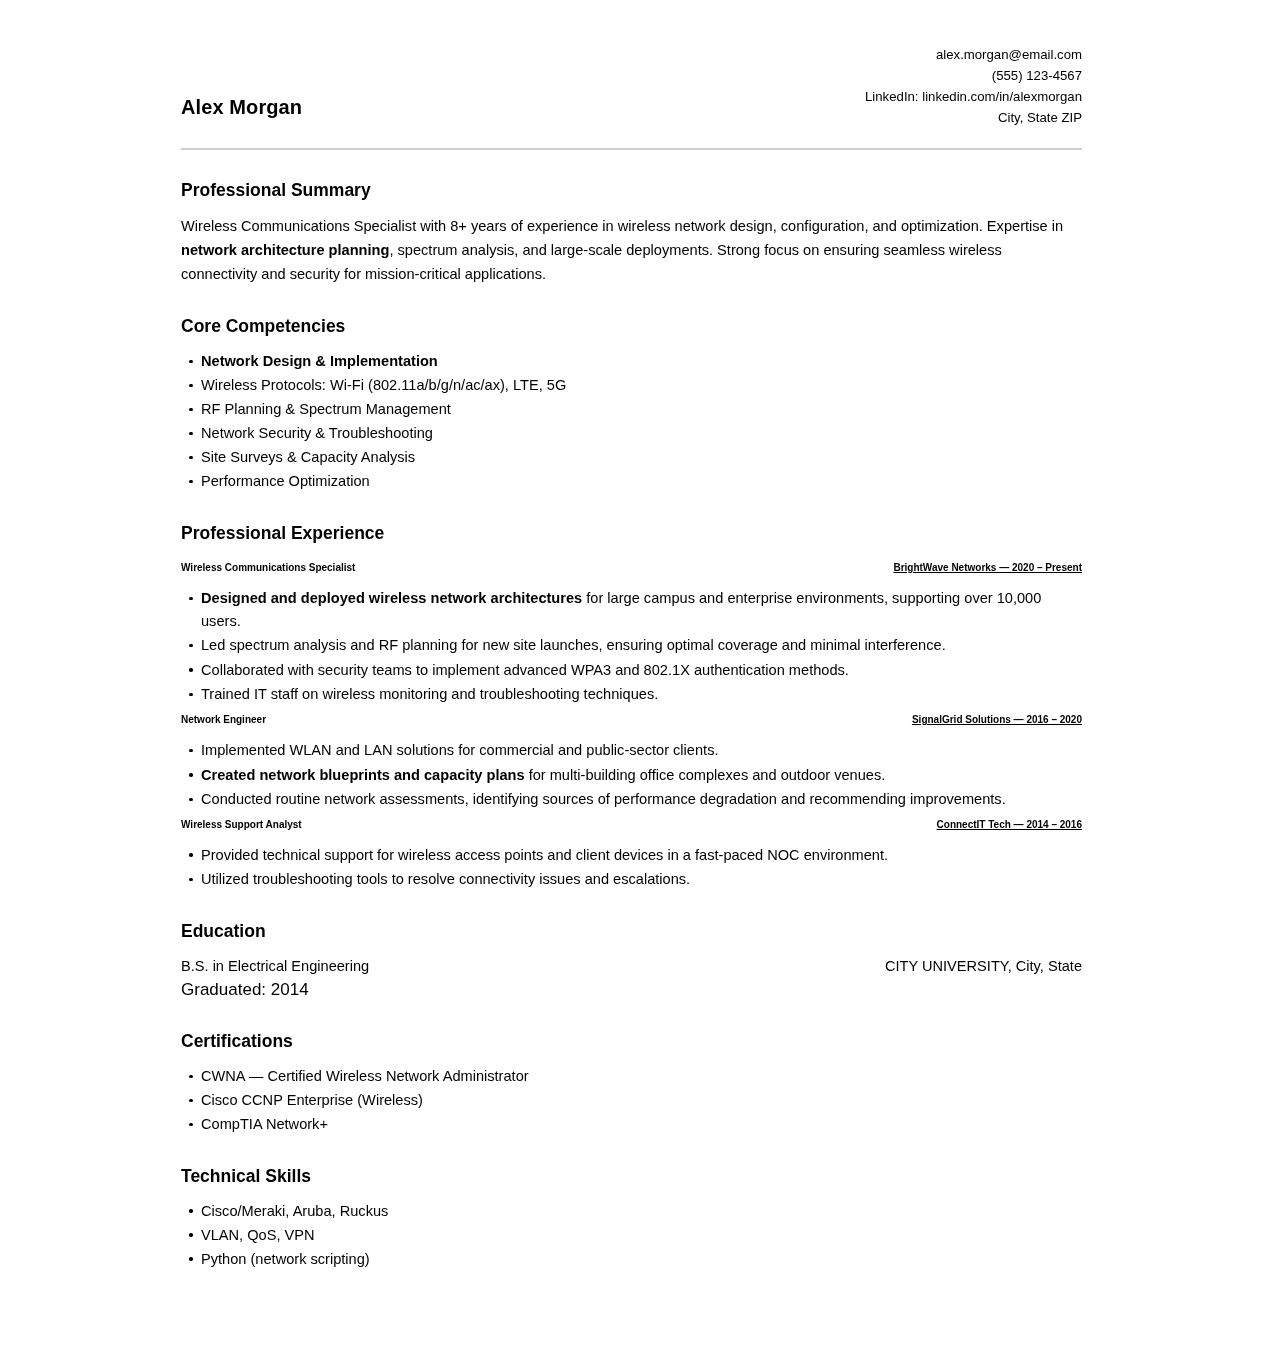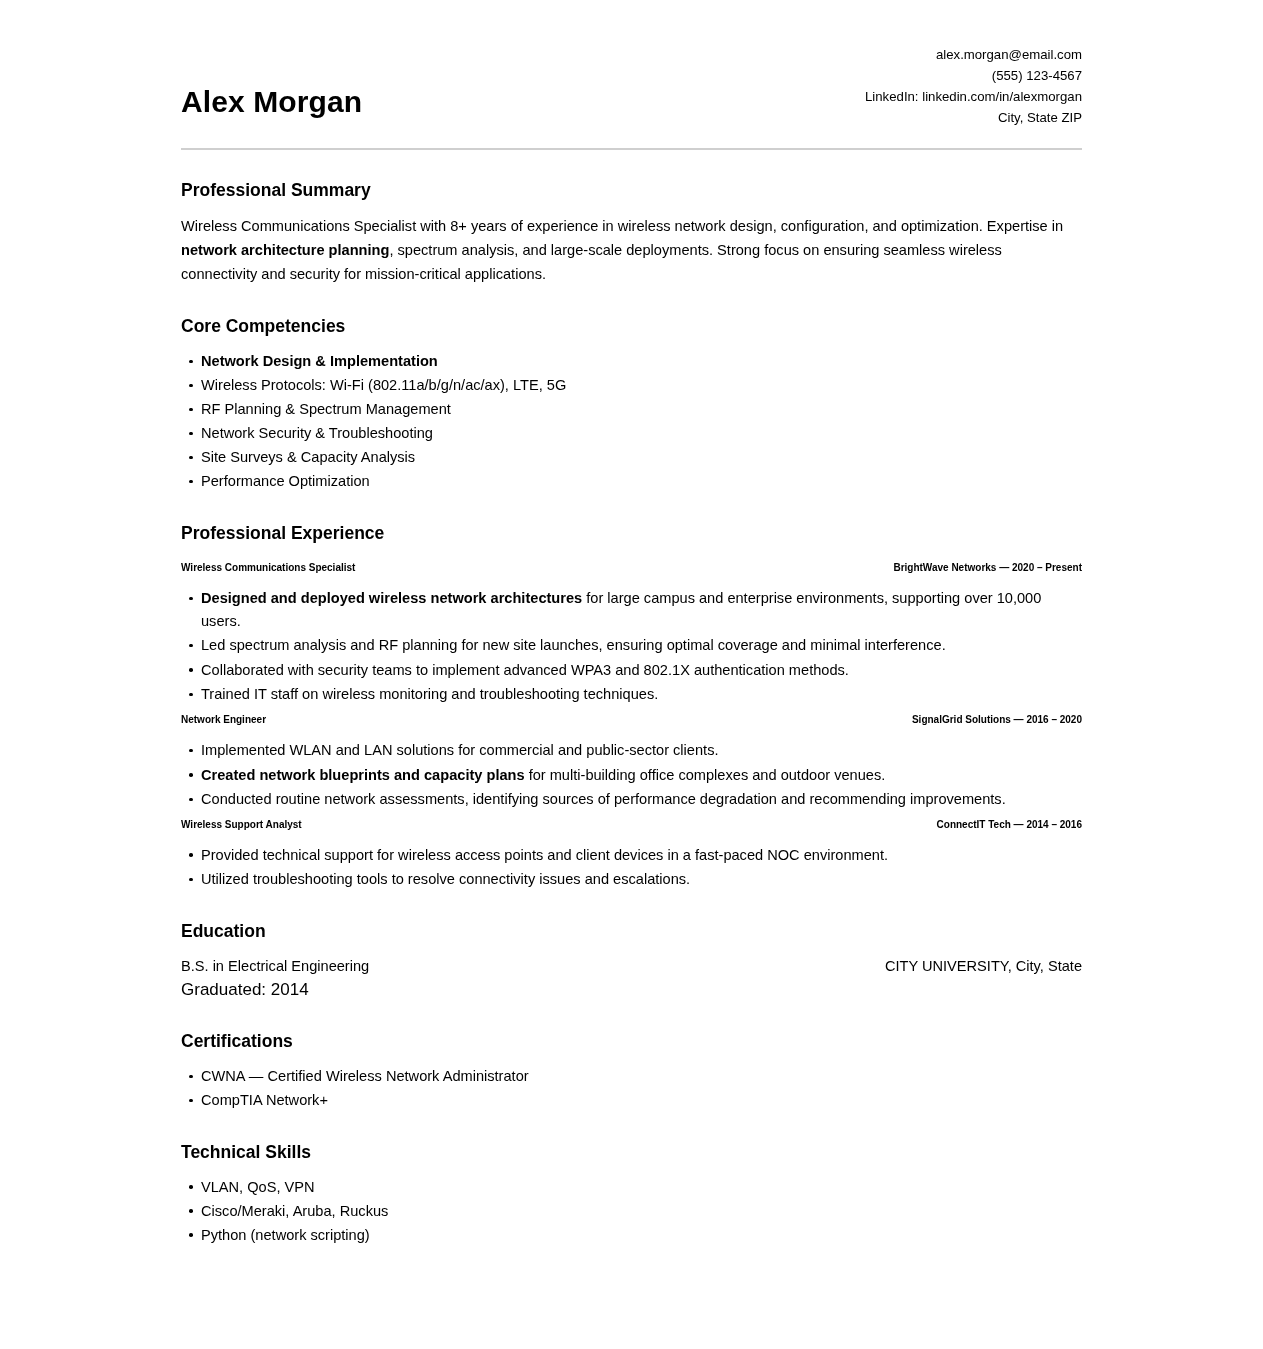--- a/index.html
+++ b/index.html
@@ -21,21 +21,21 @@
     box-sizing: content-box;
   }
 
   
   .header {
     display: flex;
     align-items: flex-end;
     justify-content: space-between;
   }
   .name {
-    font-size: 30px;
+    font-size: 20px;
     font-weight: bold;
     letter-spacing: 0.1px;
     line-height: 1.1;
     margin: 0;
     padding-bottom: 12px;
   }
   .contact {
     text-align: right;
     font-size: 13.2px;
     line-height: 21px;
@@ -99,21 +99,21 @@
   .job-head {
     display: flex;
     justify-content: space-between;
     align-items: baseline;
     font-size: 10px;
     font-weight: bold;
     line-height: 22px;
     margin-bottom: 8px;
   }
   .job-title { white-space: nowrap; }
-  .job-meta { white-space: nowrap; text-align: center; }
+  .job-meta { white-space: nowrap; text-align: center; text-decoration: underline; }
 
   
   .edu-head {
     display: flex;
     justify-content: space-between;
     align-items: flex-end;
     font-size: 14.6px;
     line-height: 23px;
   }
   .edu-sub {
@@ -199,26 +199,27 @@
       <span>B.S. in Electrical Engineering</span>
       <span>CITY UNIVERSITY, City, State</span>
     </div>
     <div class="edu-sub">Graduated: 2014</div>
   </div>
 
   <div class="section">
     <h2 class="section-title">Certifications</h2>
     <ul class="bullets" id="certification-list">
         <li><span>CWNA — Certified Wireless Network Administrator</span></li>
+        <li><span>Cisco CCNP Enterprise (Wireless)</span></li>
         <li><span>CompTIA Network+</span></li>
       </ul>
   </div>
 
   <div class="section">
     <h2 class="section-title">Technical Skills</h2>
     <ul class="bullets" id="skill-list">
+        <li><span>Cisco/Meraki, Aruba, Ruckus</span></li>
         <li><span>VLAN, QoS, VPN</span></li>
-        <li><span>Cisco/Meraki, Aruba, Ruckus</span></li>
         <li><span>Python (network scripting)</span></li>
       </ul>
   </div>
 
 </div>
 
 </body></html>

